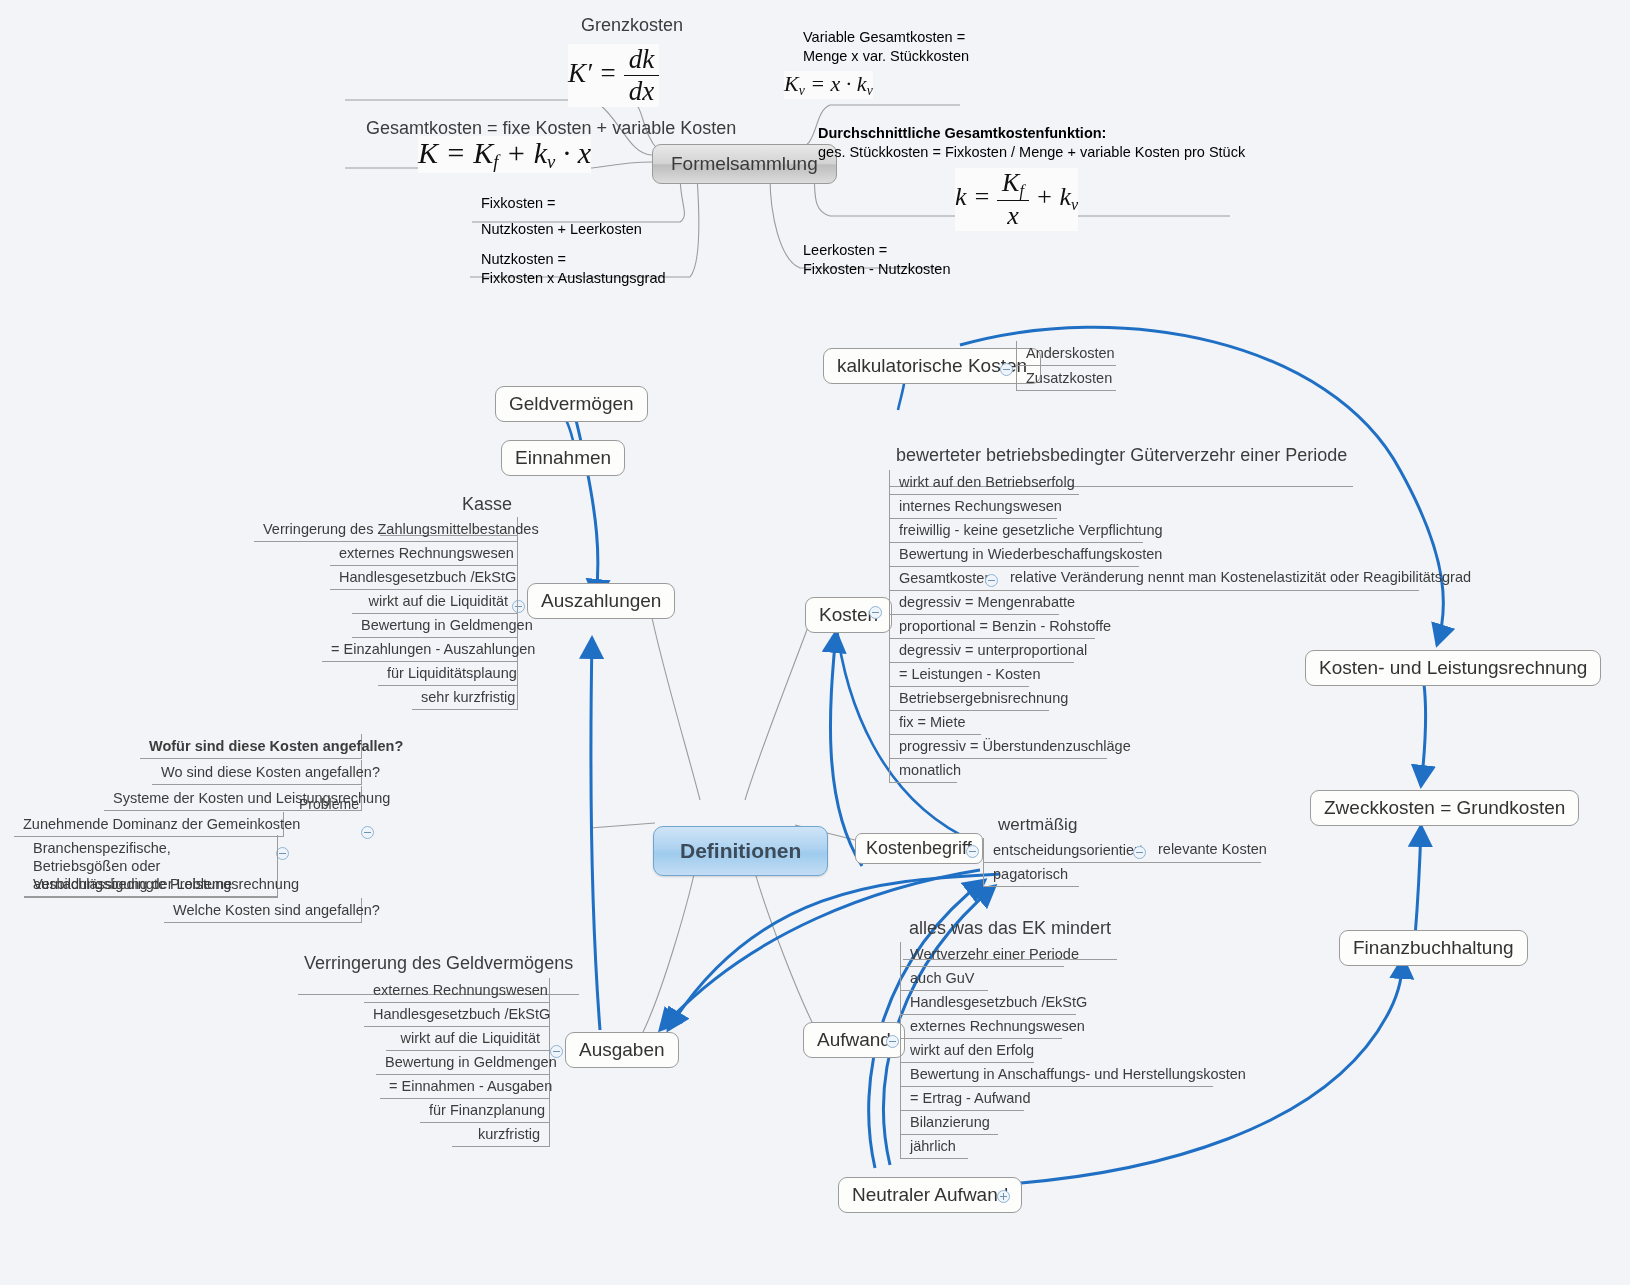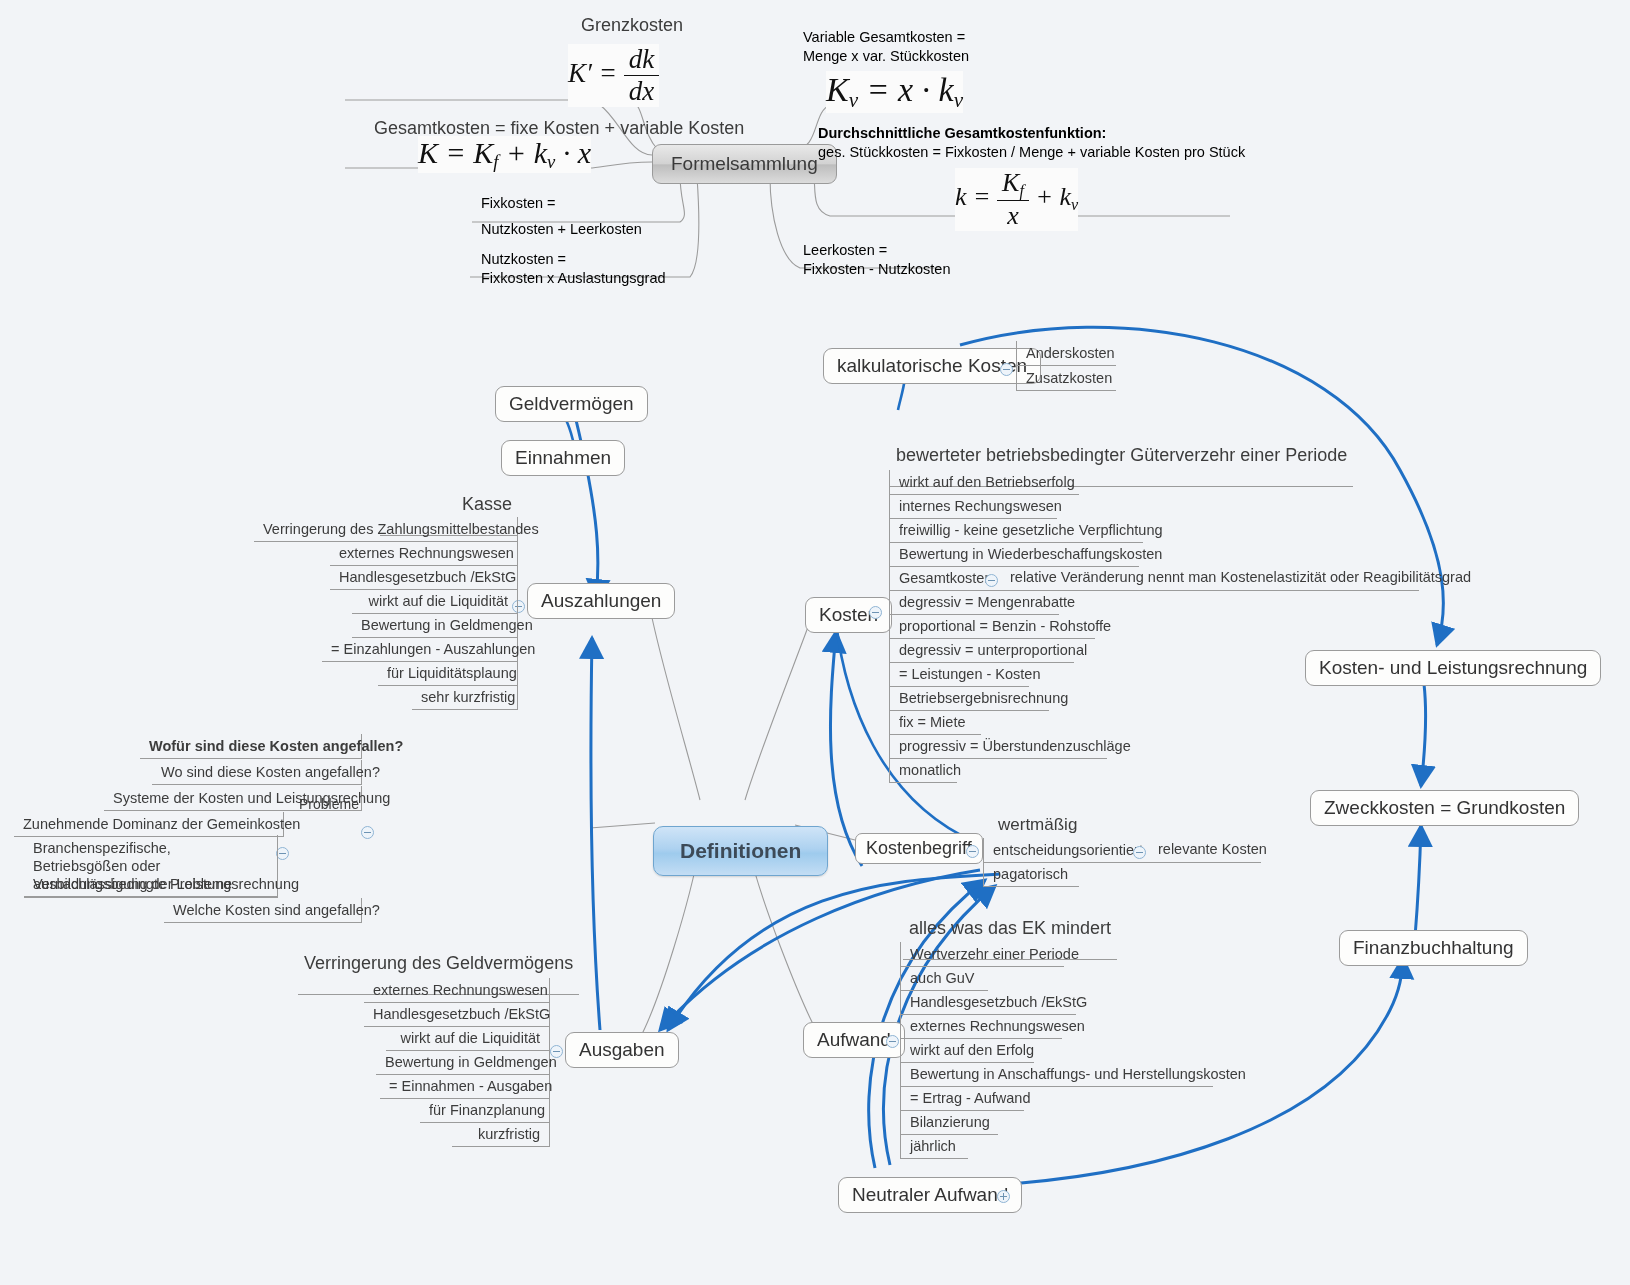--- a/index.html
+++ b/index.html
@@ -184,28 +184,28 @@
   </svg>
 
   <div class="root-grey" style="left:652px;top:144px;">Formelsammlung</div>
 
   <div class="leaf lbl-nb" style="left:575px;top:13px;">Grenzkosten</div>
   <div class="math" style="left:568px;top:44px;font-size:27px;">
     K′ =
     <span class="fr"><span class="num">dk</span><span class="den">dx</span></span>
   </div>
 
-  <div class="leaf lbl-nb" style="left:368px;top:116px;">Gesamtkosten = fixe Kosten + variable Kosten</div>
+  <div class="leaf lbl-nb" style="left:360px;top:116px;">Gesamtkosten = fixe Kosten + variable Kosten</div>
   <div class="math" style="left:418px;top:136px;font-size:30px;">
     K = K<span class="sub">f</span> + k<span class="sub">v</span> · x
   </div>
 
   <div class="ctext" style="left:803px;top:28px;">Variable Gesamtkosten =</div>
   <div class="ctext" style="left:803px;top:47px;">Menge x var. Stückkosten</div>
-  <div class="math" style="left:826px;top:71px;font-size:34px;">
+  <div class="math" style="left:784px;top:71px;font-size:22px;">
     K<span class="sub">v</span> = x · k<span class="sub">v</span>
   </div>
 
   <div class="ctext" style="left:818px;top:124px;font-weight:bold;">Durchschnittliche Gesamtkostenfunktion:</div>
   <div class="ctext" style="left:818px;top:143px;">ges. Stückkosten = Fixkosten / Menge + variable Kosten pro Stück</div>
   <div class="math" style="left:955px;top:168px;font-size:26px;">
     k =
     <span class="fr"><span class="num">K<span class="sub">f</span></span><span class="den">x</span></span>
     + k<span class="sub">v</span>
   </div>

